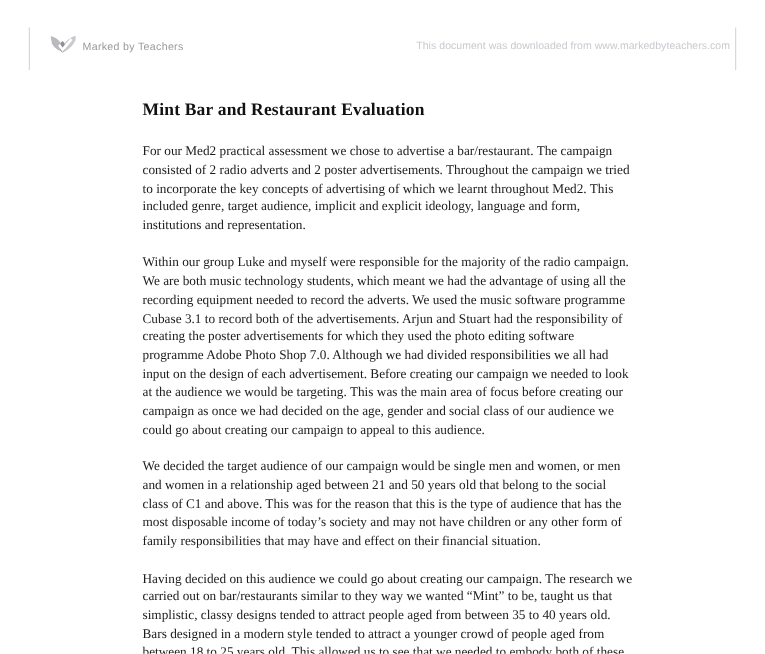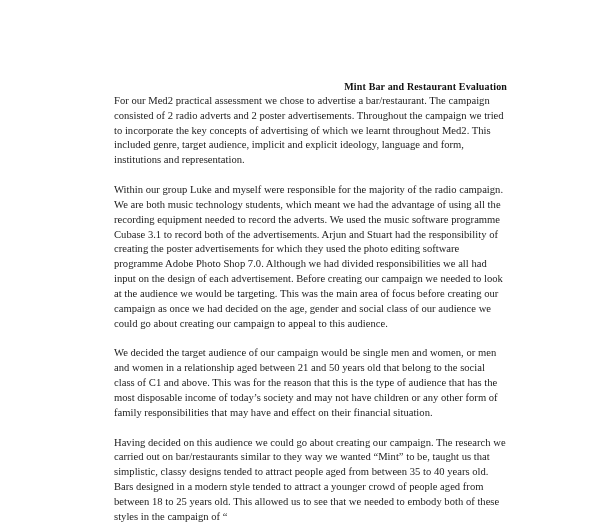--- a/index.html
+++ b/index.html
@@ -88,42 +88,58 @@
     align-items: baseline;
     font-style: italic;
     font-size: 10.4px;
     color: #2b2b2b;
     letter-spacing: 0.1px;
   }
   .byline span { white-space: nowrap; }
 
   h1.doc-title {
     margin: 25px 0 0 0;
-    font-size: 10px;
+    font-size: 14px;
     font-weight: bold;
-    text-align: right;
+    text-align: left;
     letter-spacing: 0.15px;
     color: #111111;
   }
 
   p.para {
     margin: 15px 0 0 0;
     font-size: 10.6px;
     line-height: 1.40;
     text-align: left;
     color: #1b1b1b;
     letter-spacing: 0.01px;
   }
-  p.para:first-of-type { margin-top: 2px; }
+  p.para:first-of-type { margin-top: 18px; }
 </style>
 </head>
 <body>
 
 <div id="page">
 
+  <div class="wm-band">
+    <div class="wm-rule left"></div>
+    <div class="wm-rule right"></div>
+
+    <div class="wm-logo">
+      <svg class="wm-logo-mark" viewBox="0 0 42 34" aria-hidden="true">
+        <path d="M1 2 C 7 3, 14 7, 18 14 L 18 26 C 13 24, 6 20, 3 13 Z" fill="#b9b9bf"></path>
+        <path d="M41 1 C 34 3, 26 8, 22 15 L 22 27 C 29 24, 37 17, 41 8 Z" fill="#c9c9cf"></path>
+        <ellipse cx="20" cy="19" rx="4" ry="9" fill="#8e8e96"></ellipse>
+        <path d="M16 14 L 20 20 L 33 5 L 36 8 L 20 27 L 13 17 Z" fill="#ffffff"></path>
+      </svg>
+      <span class="wm-logo-text">Marked by Teachers</span>
+    </div>
+
+    <div class="wm-note">This document was downloaded from www.markedbyteachers.com</div>
+  </div>
 
   <div id="doc">
 
 
     <h1 class="doc-title">Mint Bar and Restaurant Evaluation</h1>
 
     <p class="para">For our Med2 practical assessment we chose to advertise a bar/restaurant. The campaign consisted of 2 radio adverts and 2 poster advertisements. Throughout the campaign we tried to incorporate the key concepts of advertising of which we learnt throughout Med2. This included genre, target audience, implicit and explicit ideology, language and form, institutions and representation.</p>
     <p class="para">Within our group Luke and myself were responsible for the majority of the radio campaign. We are both music technology students, which meant we had the advantage of using all the recording equipment needed to record the adverts. We used the music software programme Cubase 3.1 to record both of the advertisements. Arjun and Stuart had the responsibility of creating the poster advertisements for which they used the photo editing software programme Adobe Photo Shop 7.0. Although we had divided responsibilities we all had input on the design of each advertisement. Before creating our campaign we needed to look at the audience we would be targeting. This was the main area of focus before creating our campaign as once we had decided on the age, gender and social class of our audience we could go about creating our campaign to appeal to this audience.</p>
     <p class="para">We decided the target audience of our campaign would be single men and women, or men and women in a relationship aged between 21 and 50 years old that belong to the social class of C1 and above. This was for the reason that this is the type of audience that has the most disposable income of today’s society and may not have children or any other form of family responsibilities that may have and effect on their financial situation.</p>
 

